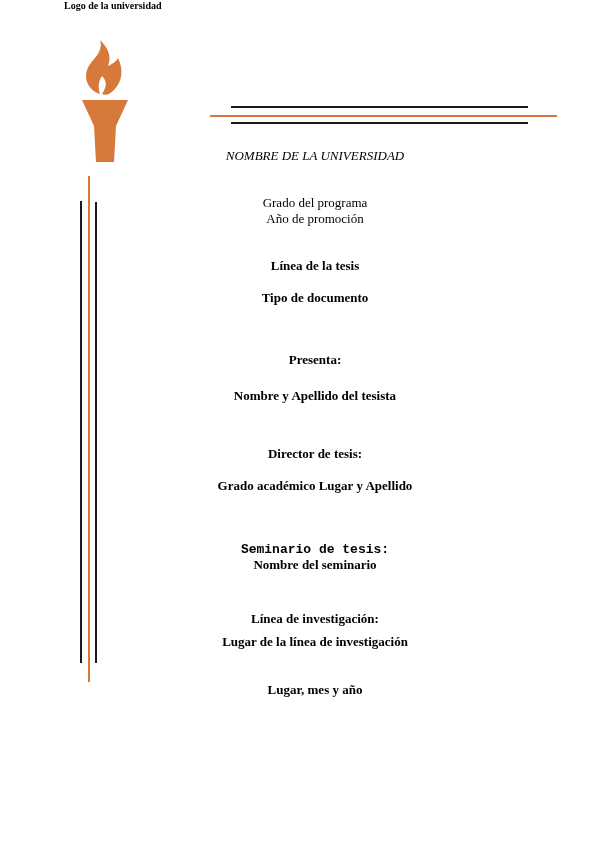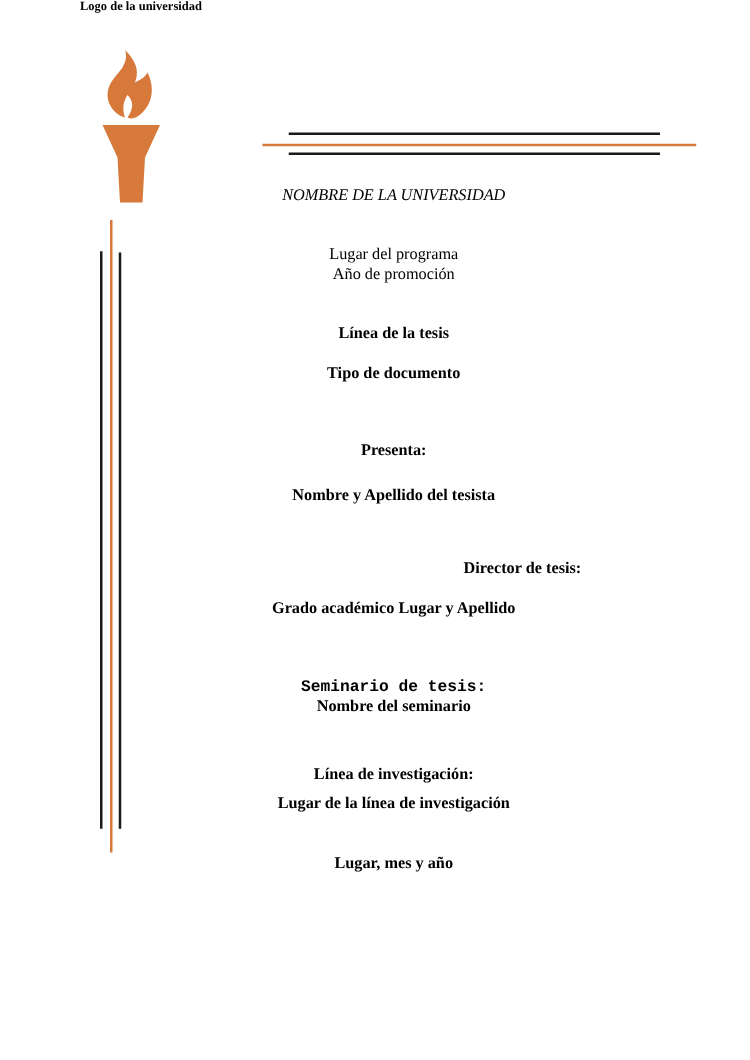--- a/index.html
+++ b/index.html
@@ -38,30 +38,30 @@
 <div class="hline black" style="left:231px; top:106px; width:297px;"></div>
 <div class="hline orange" style="left:210px; top:115px; width:347px;"></div>
 <div class="hline black" style="left:231px; top:122px; width:297px;"></div>
 
 <div class="vline black" style="left:80px; top:201px; height:462px;"></div>
 <div class="vline orange" style="left:88px; top:176px; height:506px;"></div>
 <div class="vline black" style="left:95px; top:202px; height:461px;"></div>
 
 <div class="center-text uni" style="top:148px;">NOMBRE DE LA UNIVERSIDAD</div>
 
-<div class="center-text regular" style="top:195px;">Lugar del programa</div>
+<div class="center-text regular" style="top:195px;">Grado del programa</div>
 <div class="center-text regular" style="top:211px;">Año de promoción</div>
 
 <div class="center-text bold" style="top:258px;">Línea de la tesis</div>
 <div class="center-text bold" style="top:290px;">Tipo de documento</div>
 
 <div class="center-text bold" style="top:352px;">Presenta:</div>
 <div class="center-text bold" style="top:388px;">Nombre y Apellido del tesista</div>
 
-<div class="center-text bold" style="top:446px;text-align:right;">Director de tesis:</div>
+<div class="center-text bold" style="top:446px;">Director de tesis:</div>
 <div class="center-text bold" style="top:478px;">Grado académico Lugar y Apellido</div>
 
 <div class="center-text bold" style="top:542px;font-family:Liberation Mono, monospace;">Seminario de tesis:</div>
 <div class="center-text bold" style="top:557px;">Nombre del seminario</div>
 
 <div class="center-text bold" style="top:611px;">Línea de investigación:</div>
 <div class="center-text bold" style="top:634px;">Lugar de la línea de investigación</div>
 
 <div class="center-text bold" style="top:682px;">Lugar, mes y año</div>
 

